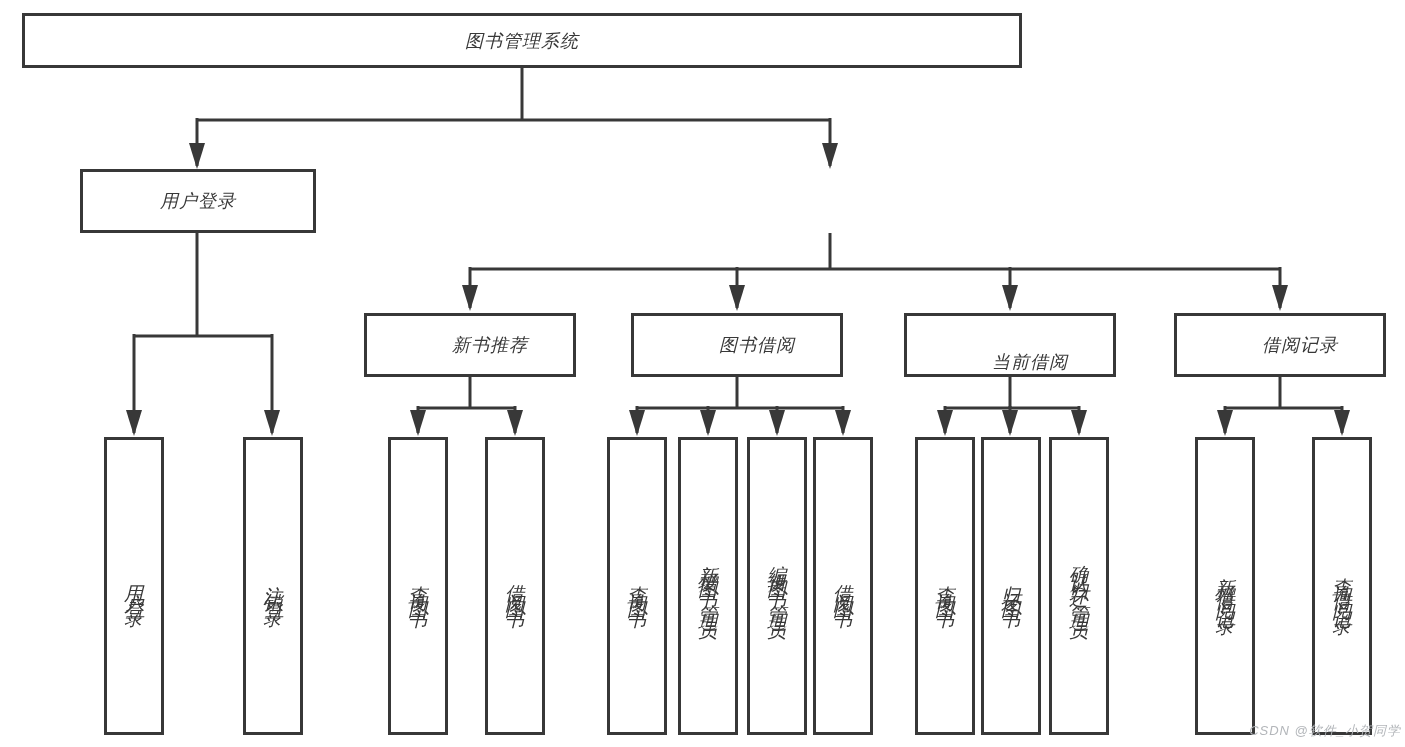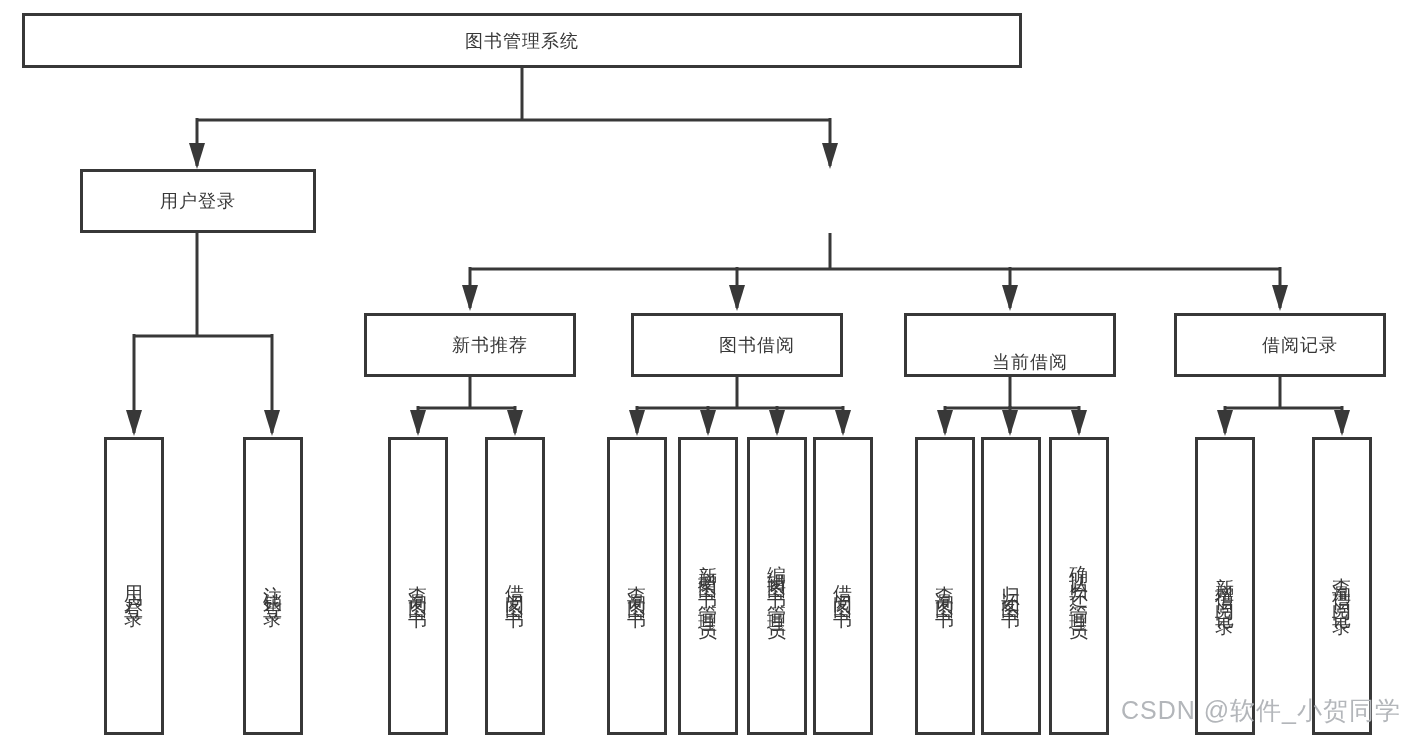--- a/index.html
+++ b/index.html
@@ -1,38 +1,38 @@
 <!DOCTYPE html>
 <html style="--line: #383838; --text: #383838; --wm: #b3b6ba; --bg: #ffffff;"><head>
 <meta charset="utf-8">
 <style>
   html,body{margin:0;padding:0;background:#fff;}
   .canvas{
     position:relative;width:1405px;height:747px;background:var(--bg,#fff);
     font-family:"Liberation Sans","DejaVu Sans",sans-serif;
-    color:var(--text,#383838);overflow:hidden;
+    color:var(--text,#383838);overflow:hidden;font-style:italic;
   }
   .edges{position:absolute;left:0;top:0;}
   .box{
     position:absolute;box-sizing:border-box;background:#fff;
     border:3px solid var(--line,#383838);
     display:flex;align-items:center;justify-content:center;
     font-size:18px;letter-spacing:1px;white-space:nowrap;
   }
   .root{left:22px;top:13px;width:1000px;height:55px;}
   .lvl2{top:169px;height:64px;}
   .lvl3{top:313px;width:212px;height:64px;padding-left:40px;}
   .leaf{top:437px;width:60px;height:298px;}
   .leaf .vtext{
     writing-mode:vertical-lr;text-orientation:mixed;
     font-size:19px;letter-spacing:8px;line-height:1;white-space:nowrap;
   }
   .watermark{
-    position:absolute;right:4px;bottom:20px;z-index:5;
-    font-size:25px;letter-spacing:1px;color:var(--wm,#b3b6ba);
+    position:absolute;right:4px;bottom:7px;z-index:5;
+    font-size:13px;letter-spacing:1px;color:var(--wm,#b3b6ba);
     background:transparent;
   }
 </style>
 </head>
 <body>
 
 <div class="canvas">
 
   <svg class="edges" width="1405" height="747" viewBox="0 0 1405 747" aria-hidden="true">
     <defs>

